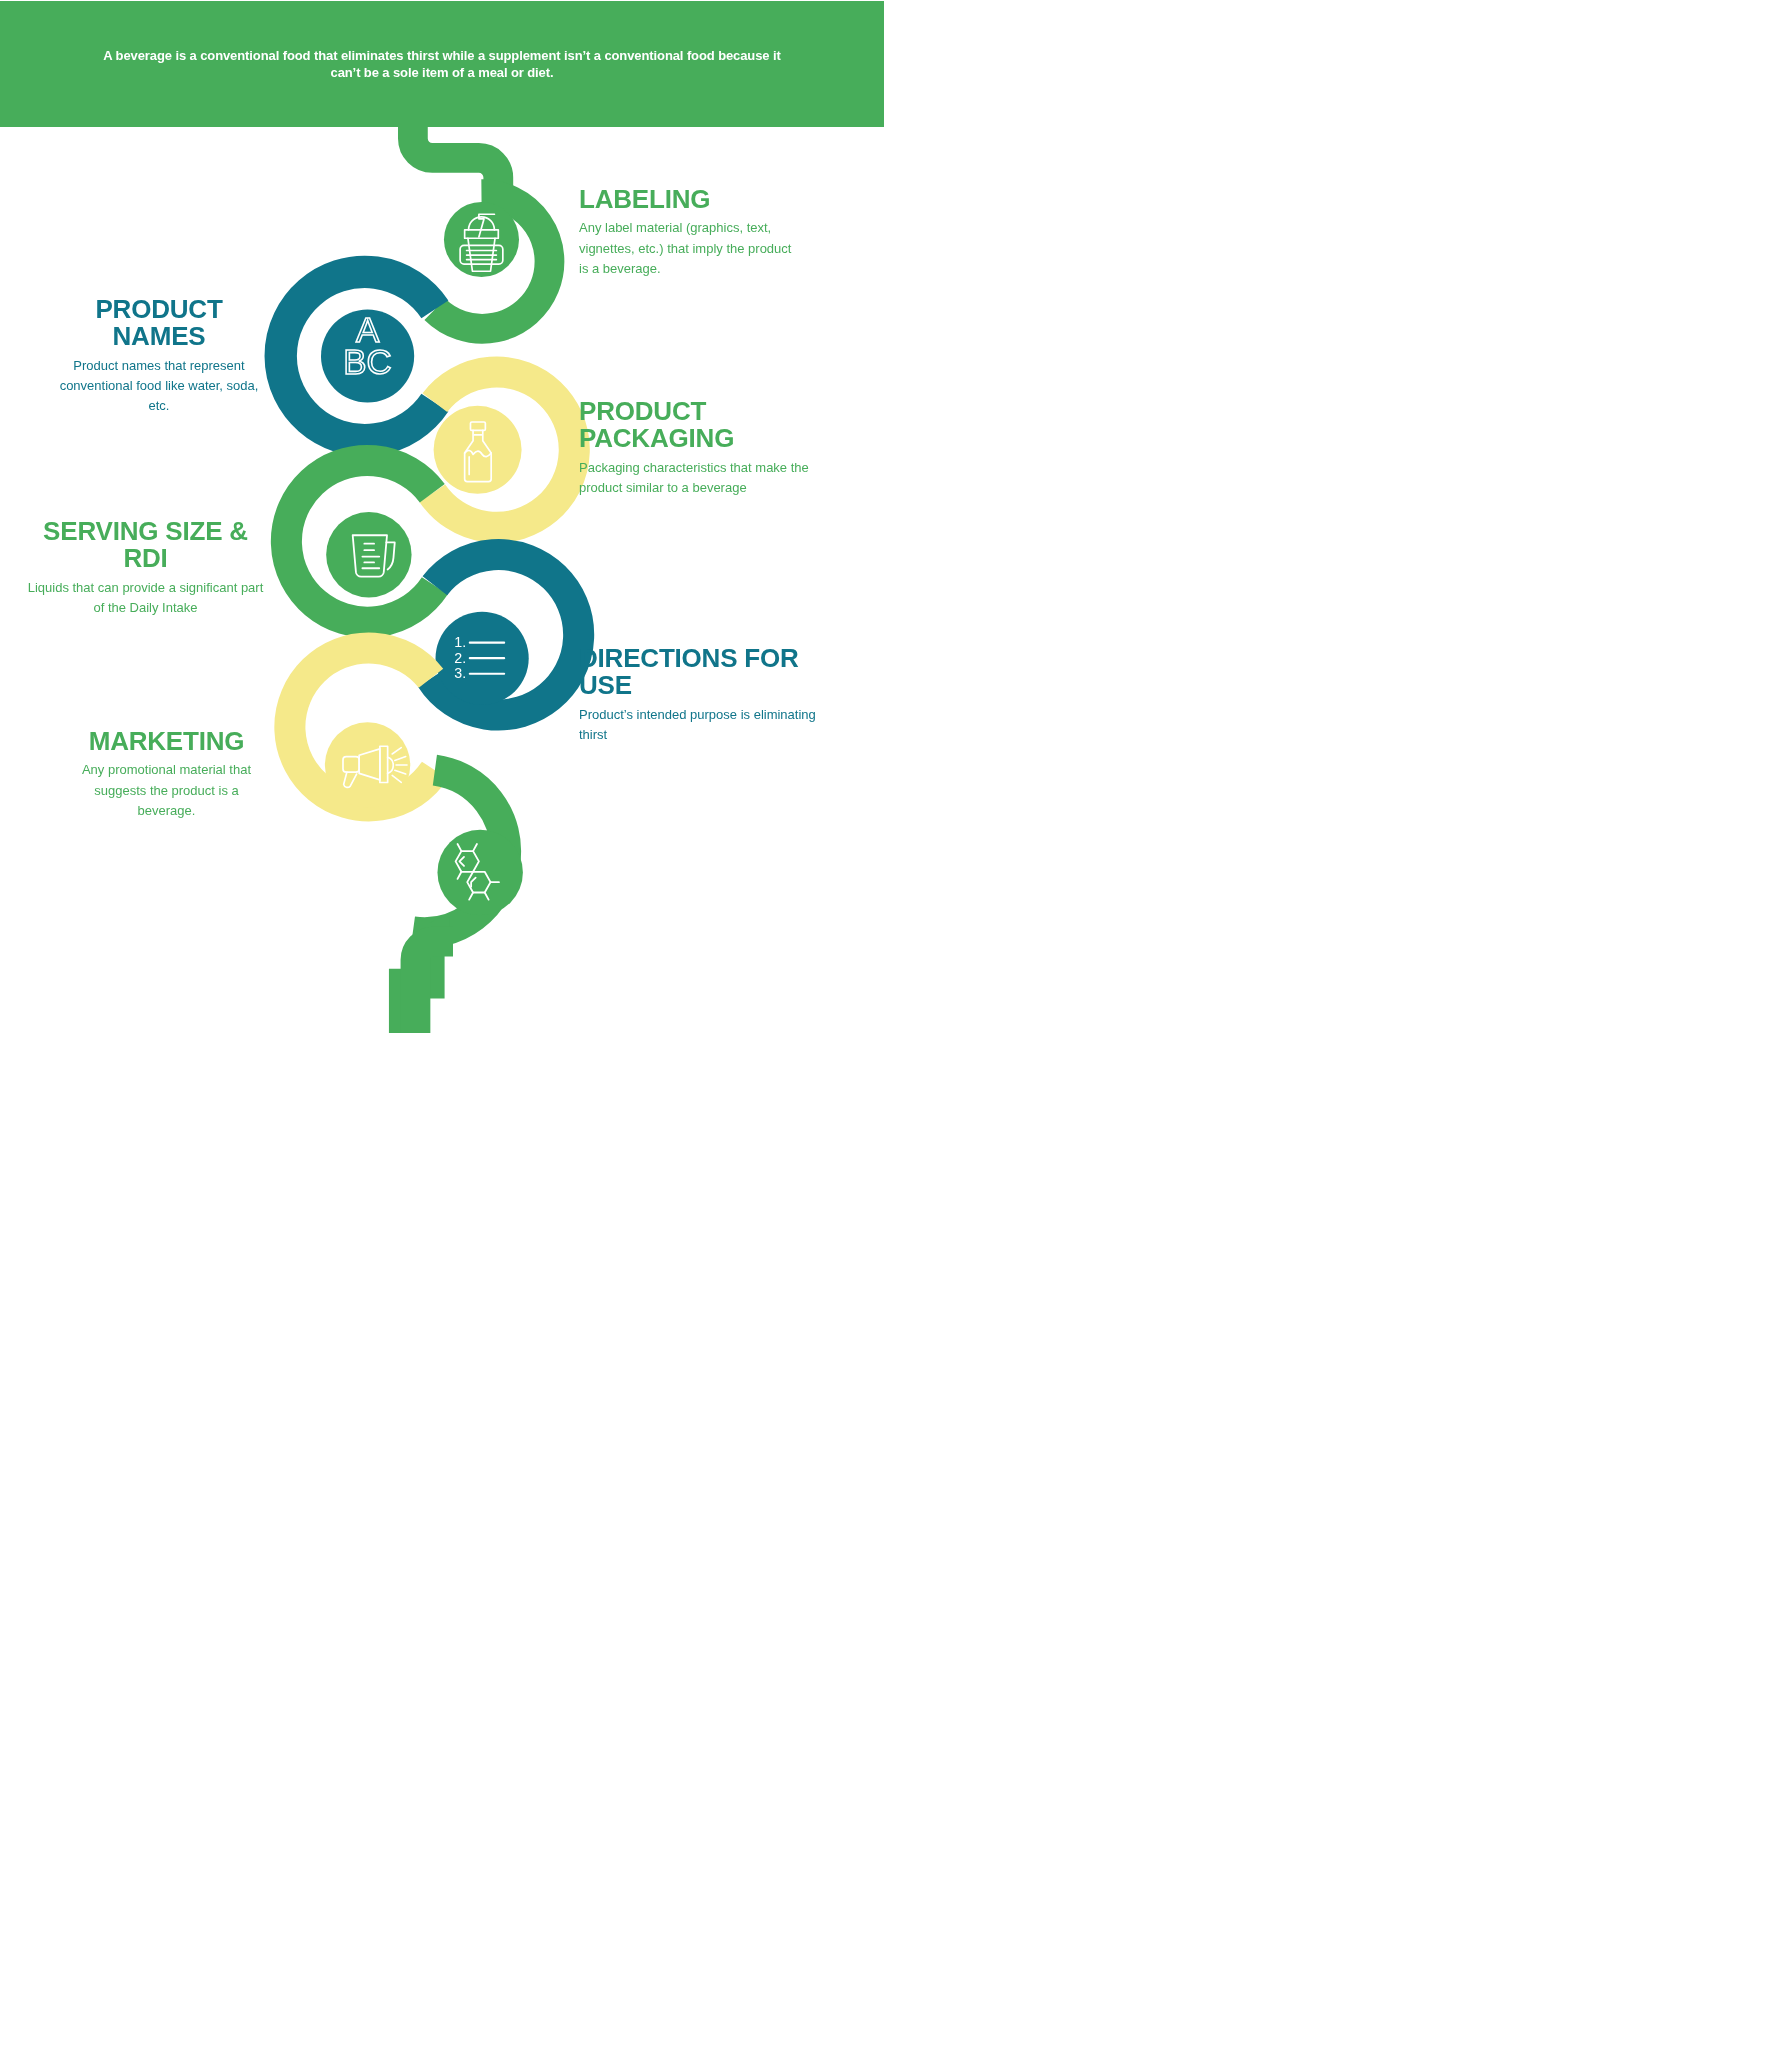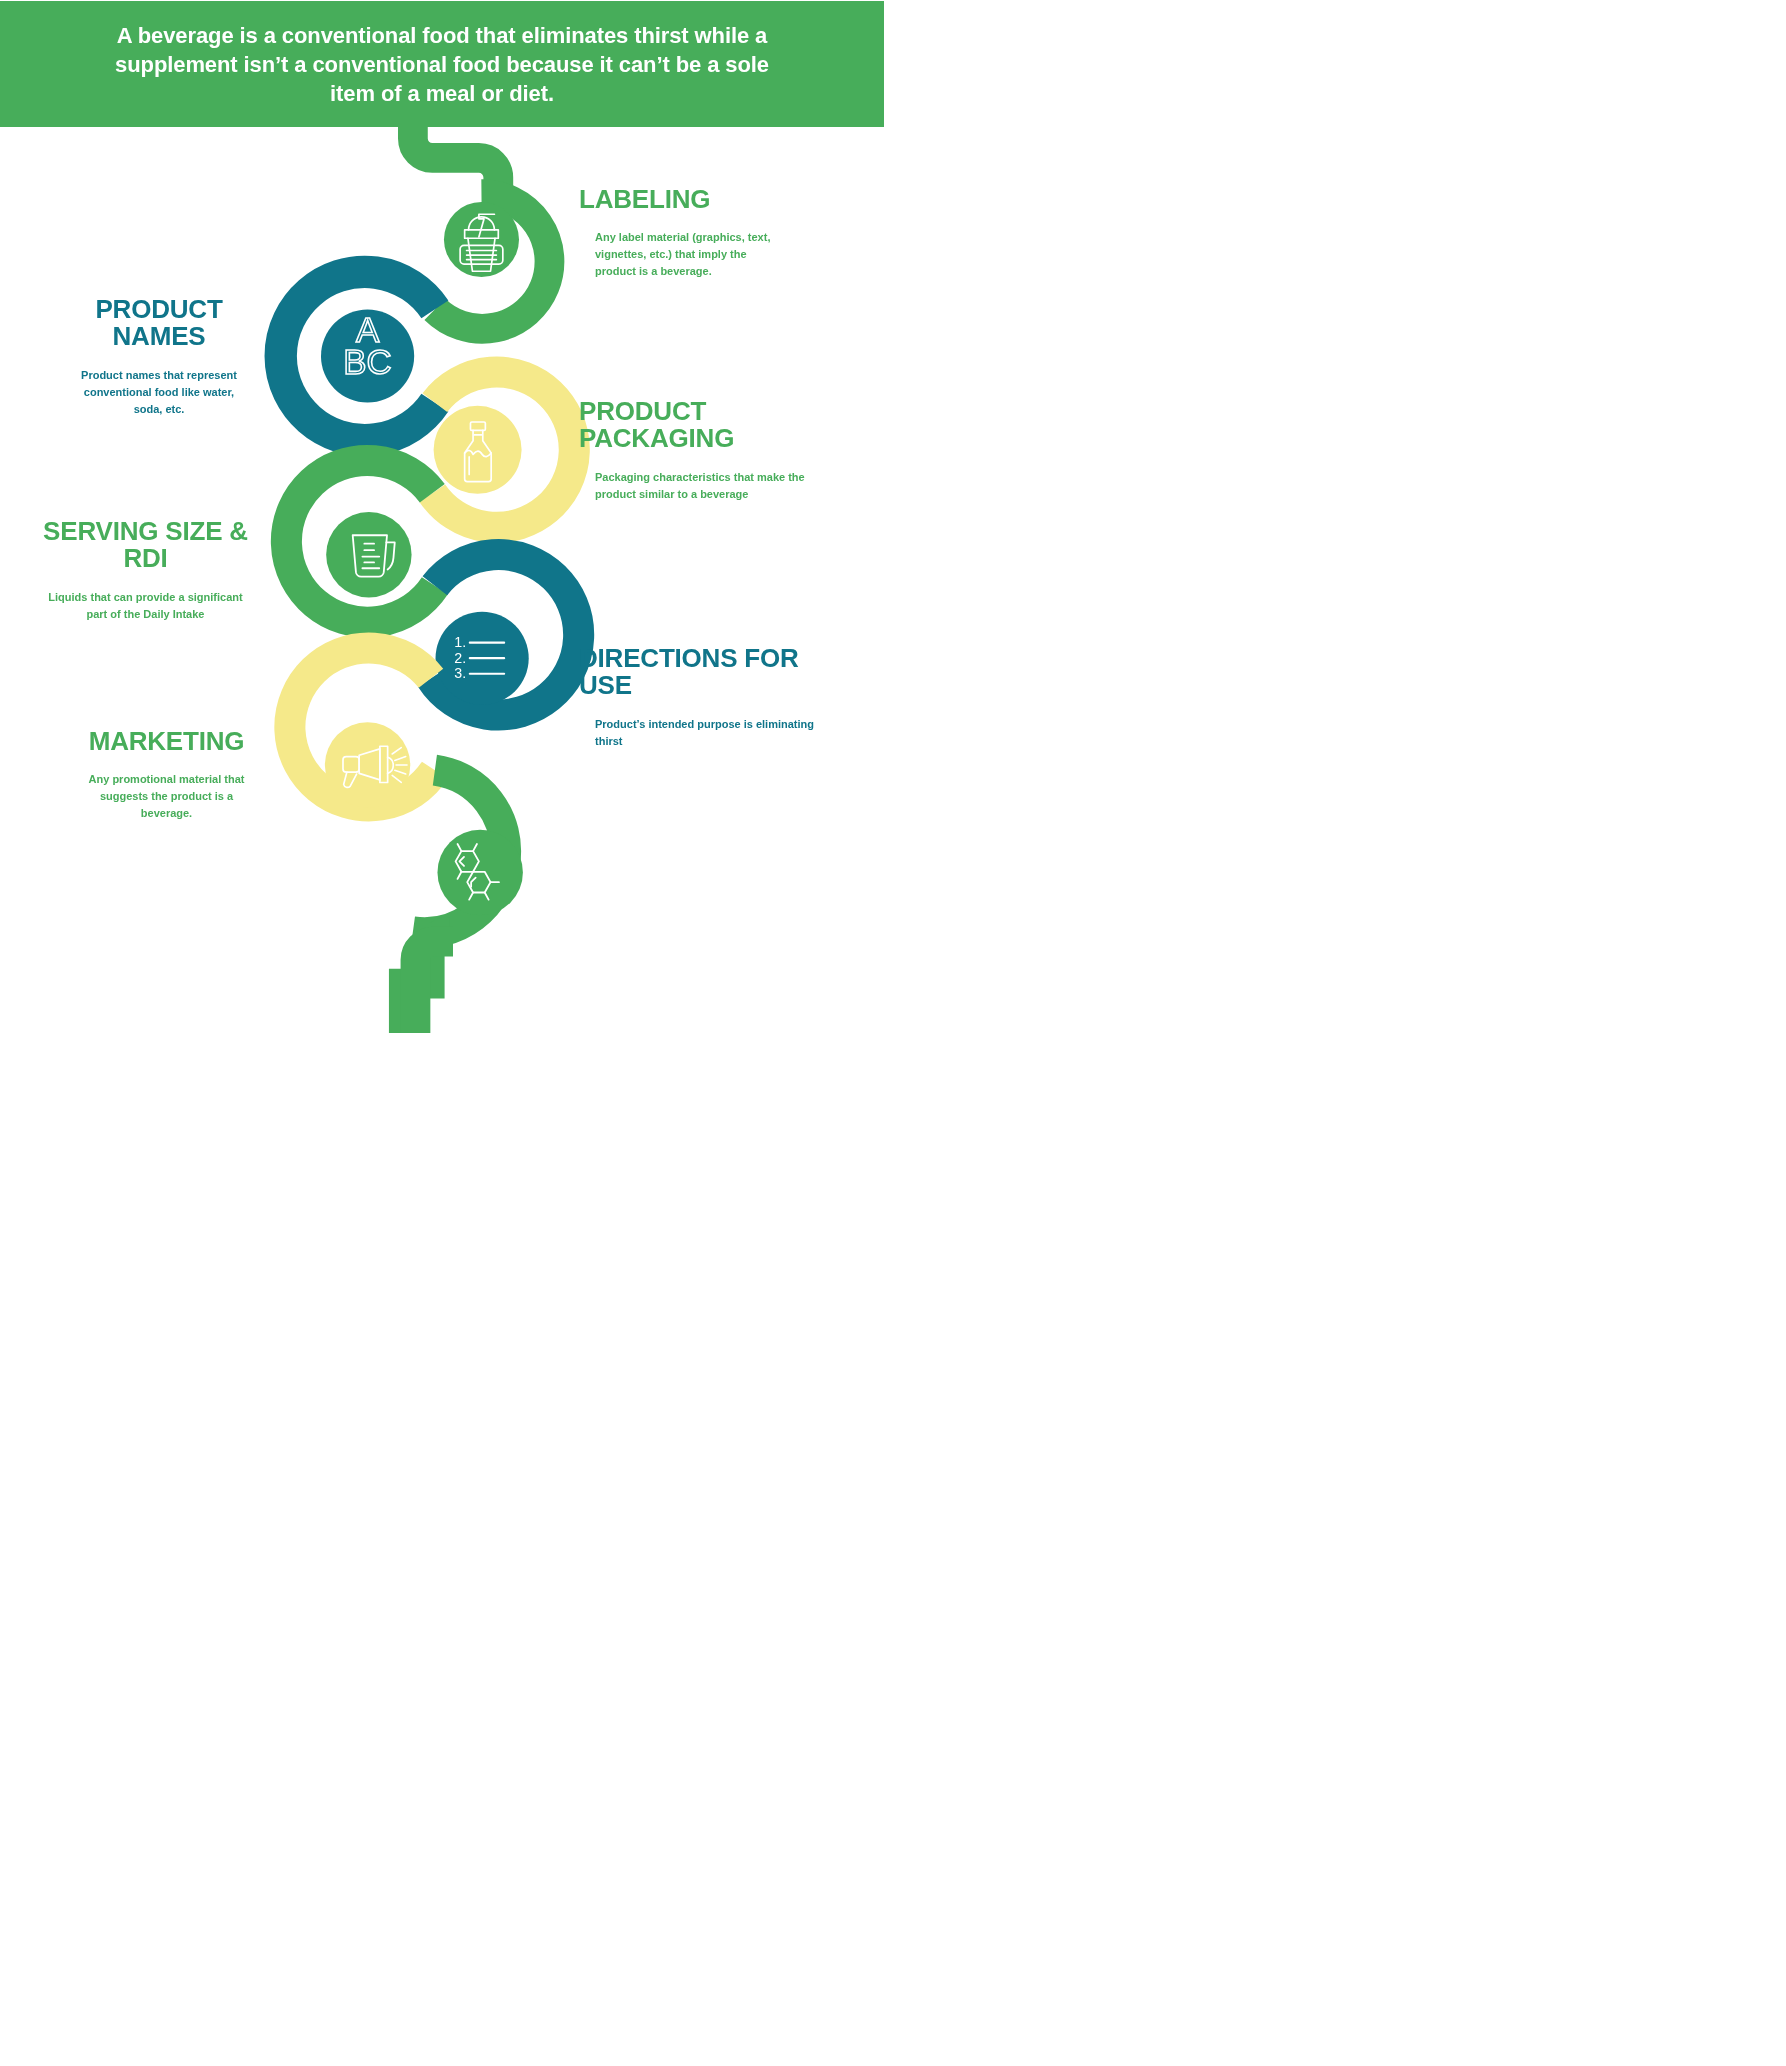--- a/index.html
+++ b/index.html
@@ -15,42 +15,42 @@
   
   .header{
     position:absolute;left:0;top:1.3px;width:884px;height:126px;
     background:#47AD5A;
     display:flex;align-items:center;justify-content:center;
   }
   .header-text{
     width:686px;
     text-align:center;
     color:#ffffff;
-    font-size:22px;
+    font-size:13px;
     font-weight:bold;
     line-height:1.32;
     letter-spacing:-0.1px;
   }
 
   
   #art{position:absolute;left:0;top:0;width:884px;height:1033px;}
 
   
   .block{position:absolute;}
   .block h3{
     margin:0 0 5.2px 0;
     font-size:26px;
     font-weight:bold;
     line-height:1.05;
     letter-spacing:-0.2px;
   }
   .block p{
-    margin:16px;
-    font-size:11px;
-    font-weight:bold;
+    margin:0;
+    font-size:13px;
+    font-weight:normal;
     line-height:1.55;
   }
   .block.right{text-align:left;}
   .block.left{text-align:center;}
   .c-green h3,.c-green p{color:#47AD5A;}
   .c-teal h3,.c-teal p{color:#10758A;}
 
   .b-labeling   {left:579px; top:186px;  width:214px;}
   .b-prodnames  {left:52px;  top:296px;  width:214px;}
   .b-packaging  {left:579px; top:398px;  width:259px;}

